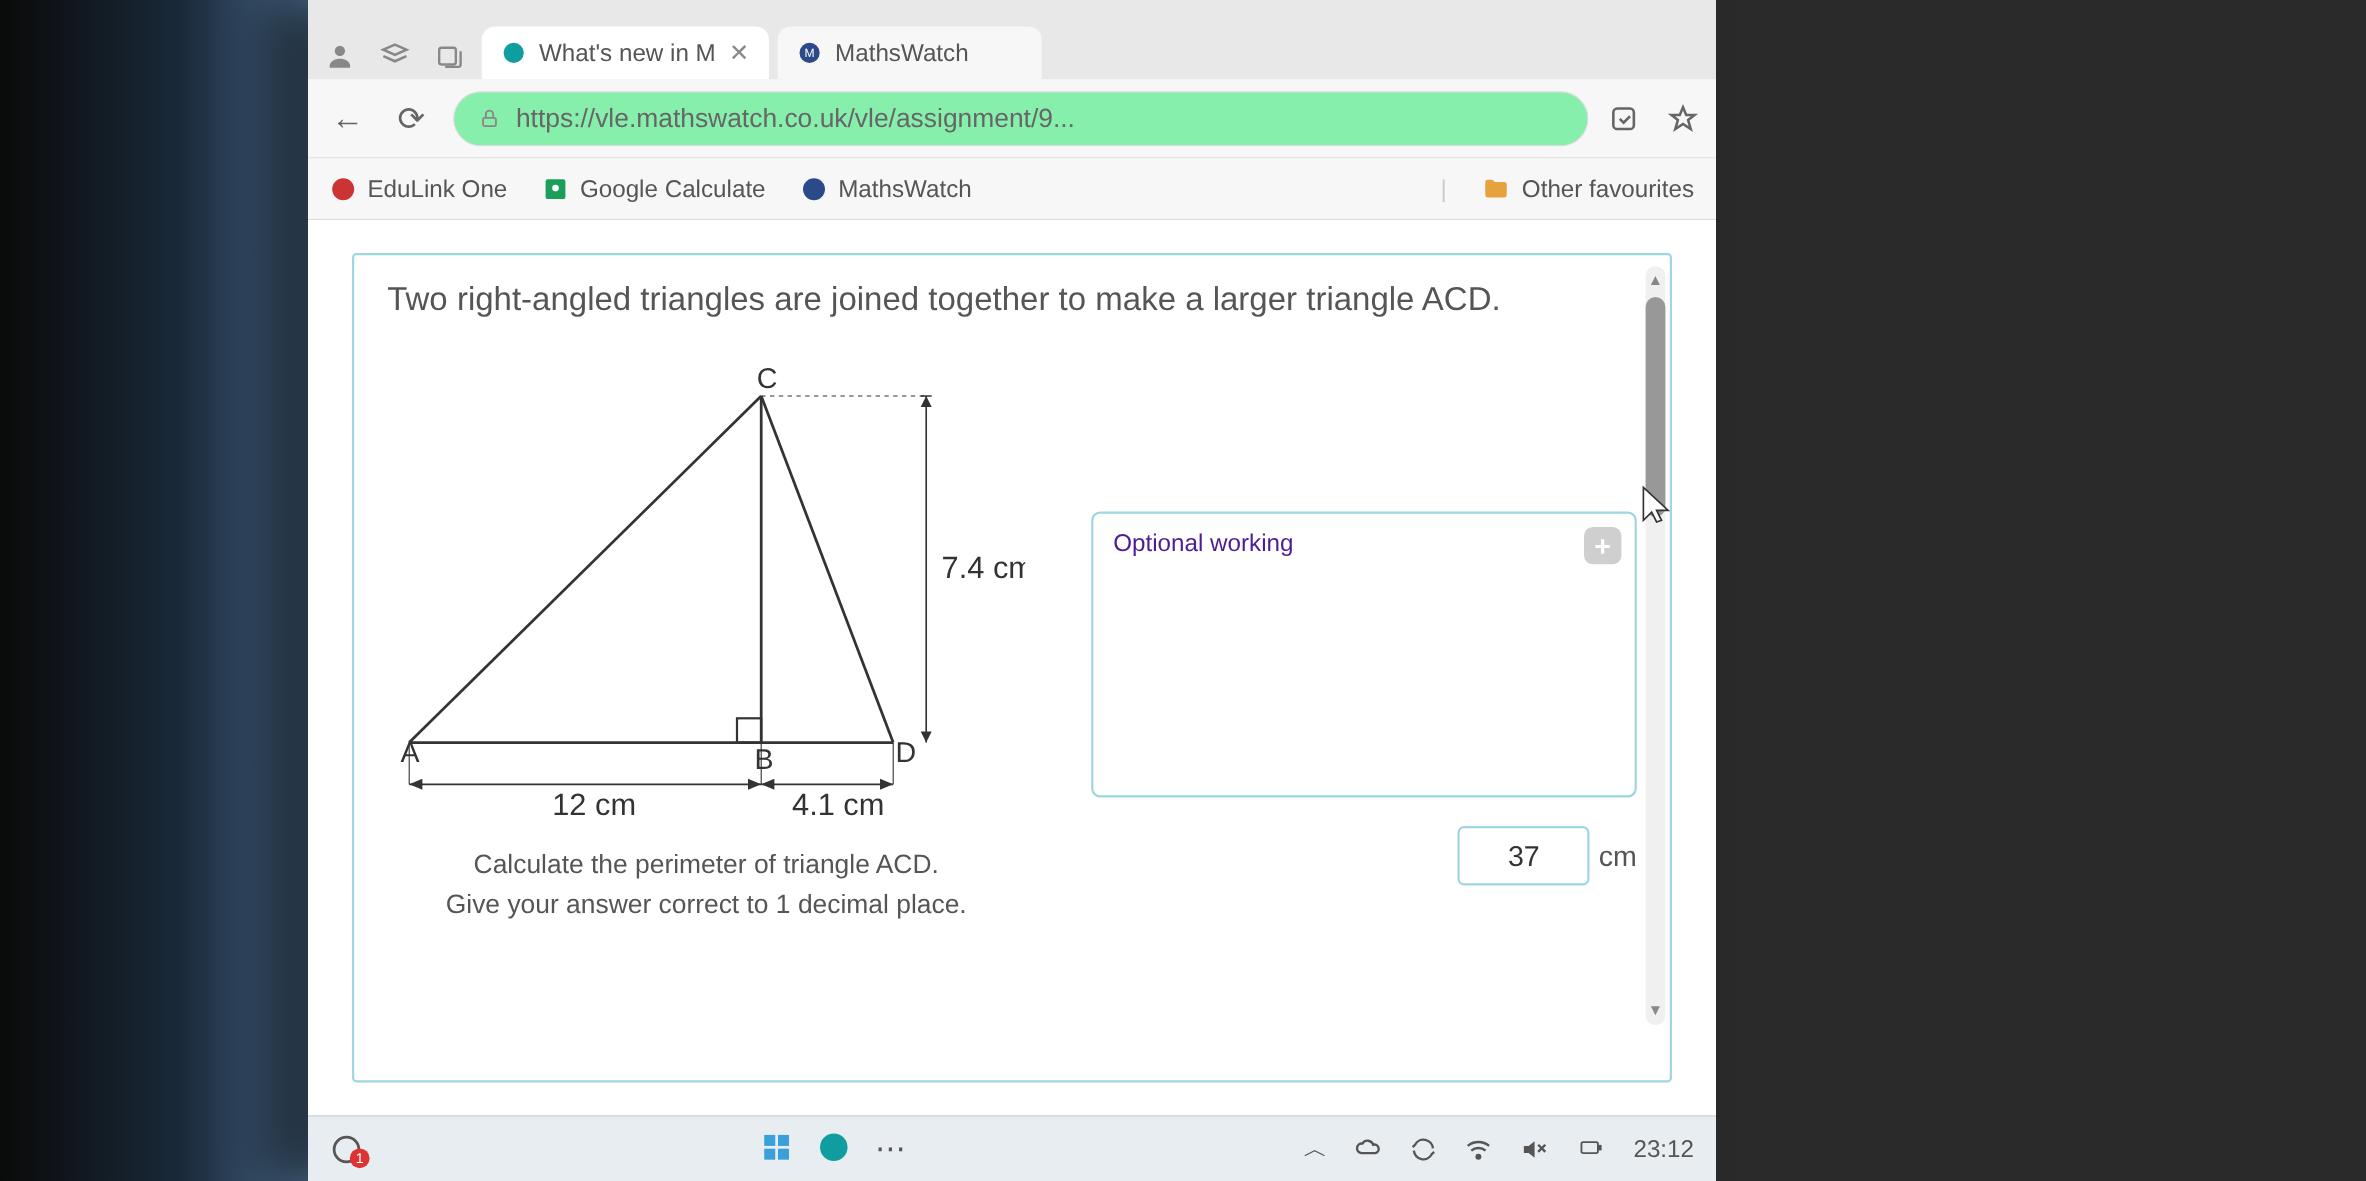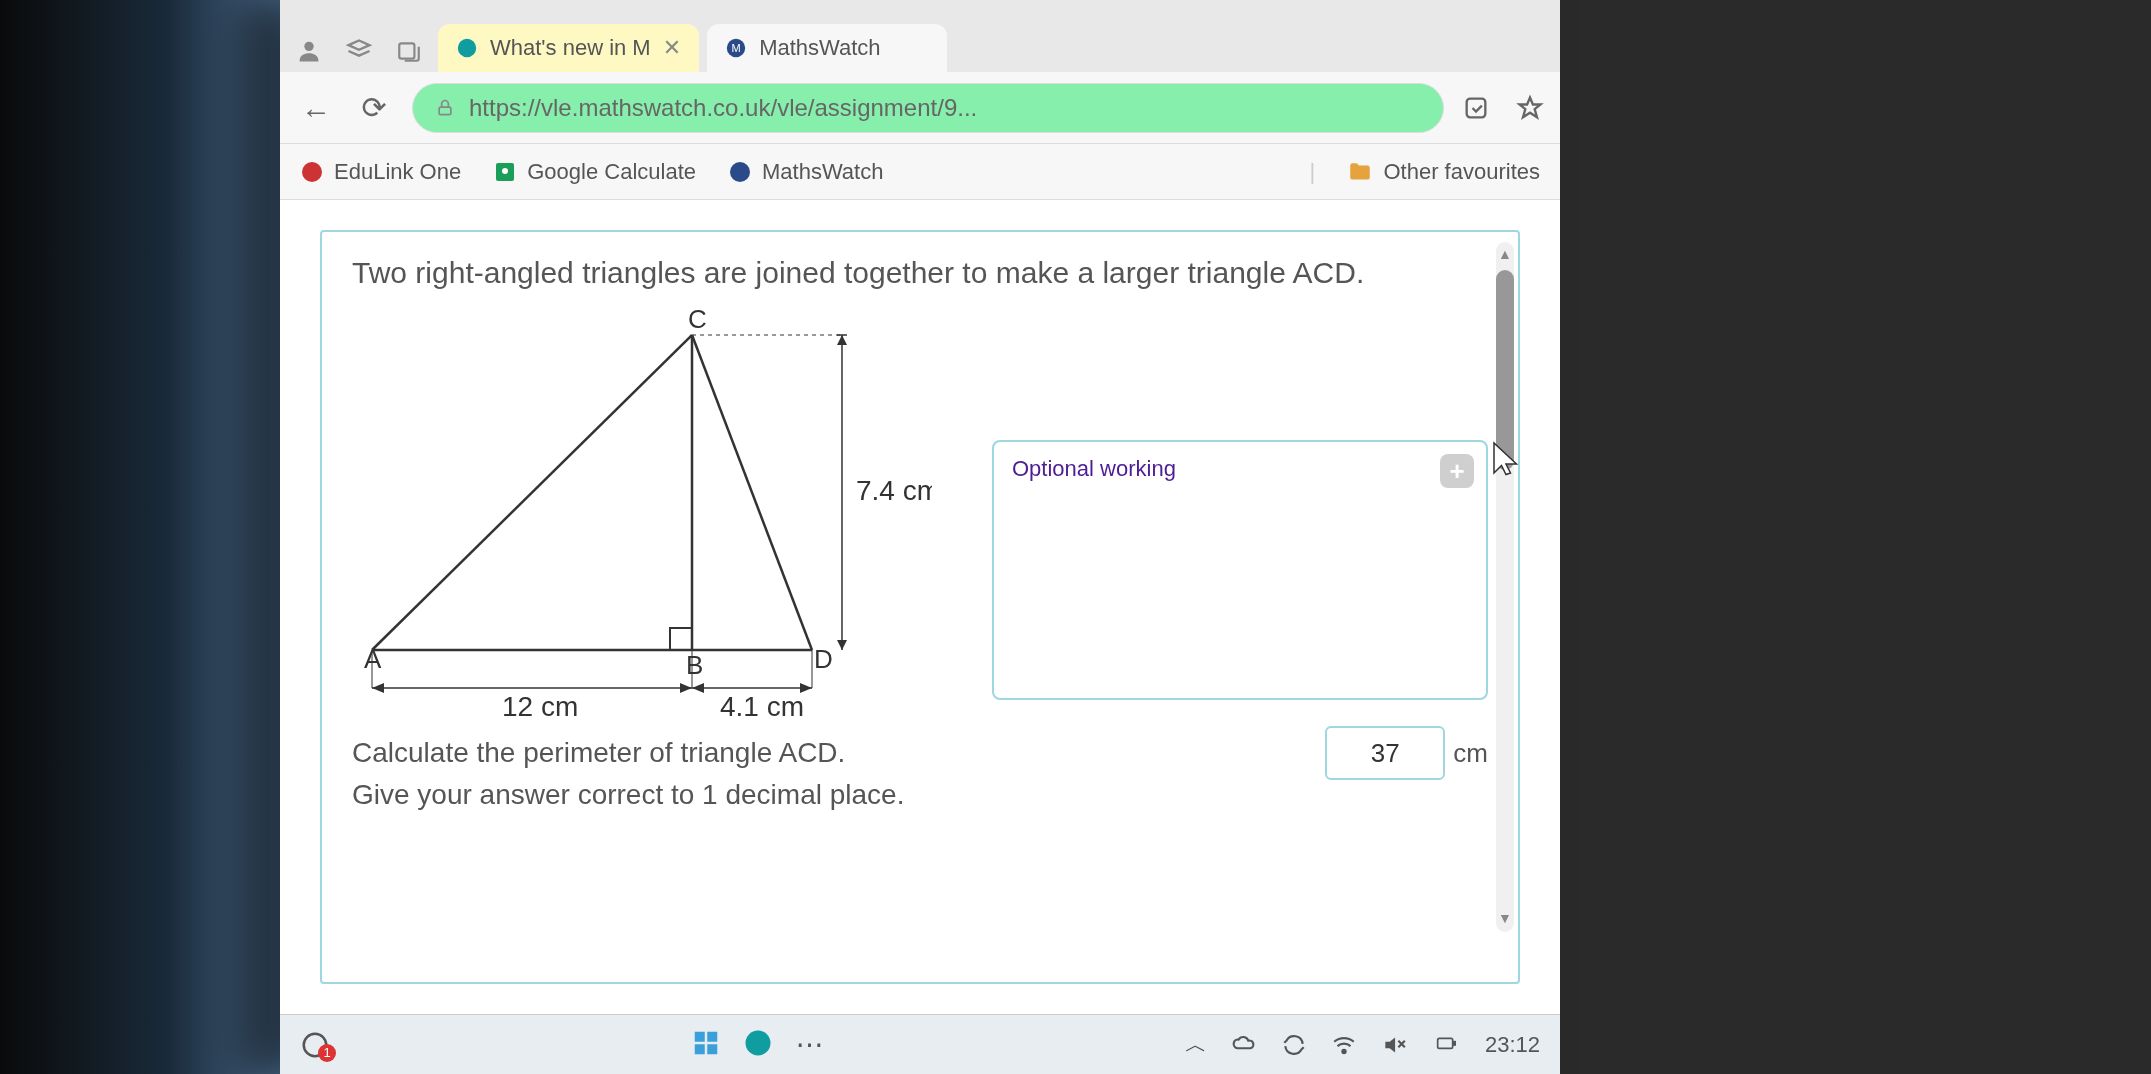--- a/index.html
+++ b/index.html
@@ -49,21 +49,21 @@
     width: 42px; height: 42px;
     display: flex; align-items: center; justify-content: center;
     color: #666;
     font-size: 26px;
   }
   .tab {
     display: flex;
     align-items: center;
     height: 48px;
     padding: 0 18px;
-    background: #fef9c3;
+    background: #ffffff;
     border-radius: 12px 12px 0 0;
     font-size: 22px;
     color: #555;
     gap: 12px;
     min-width: 240px;
   }
   .tab-active {
     background: #f7f7f7;
   }
   .tab-favicon { width: 22px; height: 22px; display: inline-flex; }
@@ -146,37 +146,38 @@
     background: #989898;
     border-radius: 9px;
   }
   .scroll-dn {
     position: absolute; bottom: 4px; left: 0; width: 18px; height: 18px;
     color: #888; font-size: 14px; text-align: center;
   }
   .prompt {
     font-size: 30px;
     color: #555;
-    margin-bottom: 0;
+    margin-bottom: 25px;
   }
   .content-row {
     display: flex;
     gap: 60px;
     align-items: flex-start;
   }
   .diagram {
     width: 580px;
     height: 430px;
     position: relative;
   }
   .calc-prompt {
-    font-size: 28px;
+    font-size: 24px;
     color: #555;
-    margin-top: 12px;
+    margin-top: 24px;
     line-height: 1.5;
+    text-align: center;
   }
   .answer-col {
     flex: 1;
     padding-top: 150px;
   }
   .working-box {
     border: 2px solid #9fd6df;
     border-radius: 8px;
     padding: 14px 18px;
     height: 260px;

